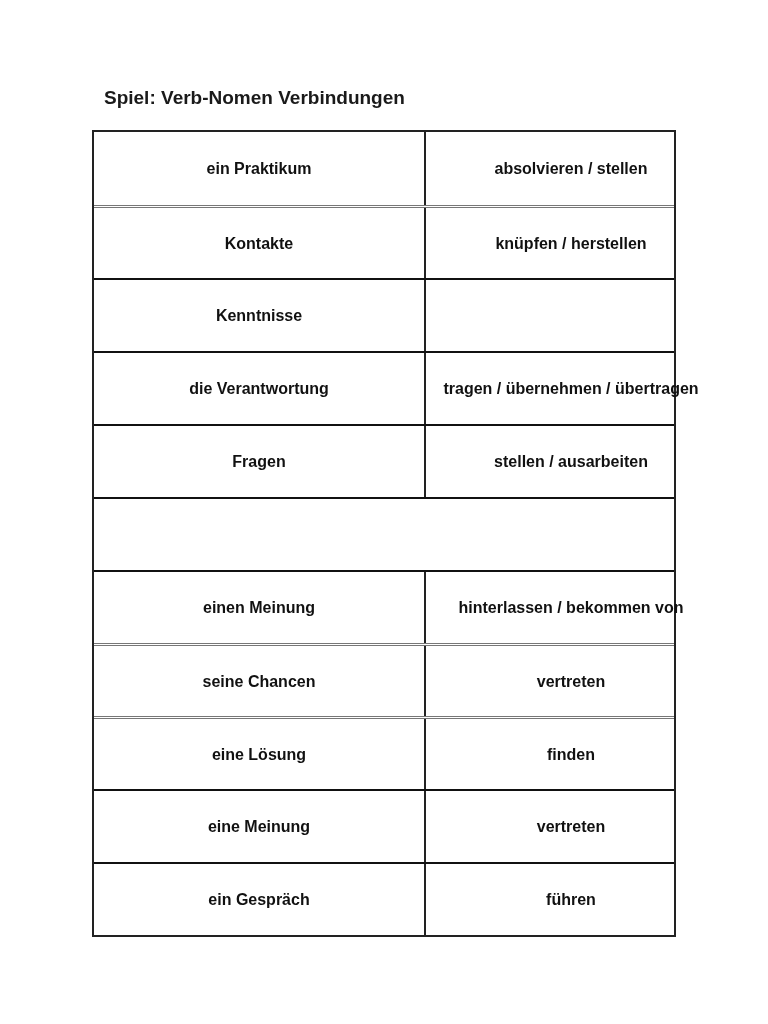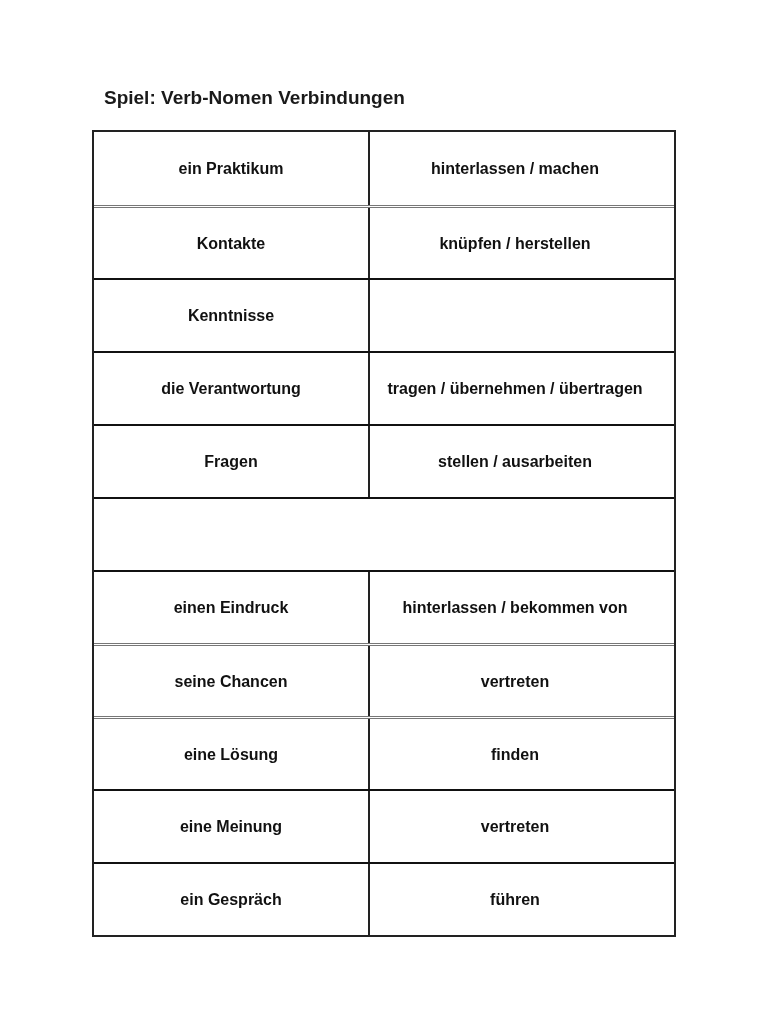--- a/index.html
+++ b/index.html
@@ -55,56 +55,56 @@
       justify-content: center;
       text-align: center;
       font-size: 16px;
       font-weight: bold;
       line-height: 23px;
       color: #111111;
       box-sizing: border-box;
       padding: 0 10px;
     }
     .cell.noun {
-      width: 276px;
+      width: 332px;
       border-right: 2px solid #222222;
     }
     .cell.verb {
       width: 290px;
     }
   </style>
 </head>
 <body>
 
 <div class="page-title">Spiel: Verb-Nomen Verbindungen</div>
 
 <div class="pair-table">
   <div class="pair-row">
     <div class="cell noun">ein Praktikum</div>
-    <div class="cell verb">hinterlassen / machen</div>
+    <div class="cell verb">absolvieren / stellen</div>
   </div>
   <div class="pair-row double-sep">
     <div class="cell noun">Kontakte</div>
     <div class="cell verb">knüpfen / herstellen</div>
   </div>
   <div class="pair-row">
     <div class="cell noun">Kenntnisse</div>
   </div>
   <div class="pair-row">
     <div class="cell noun">die Verantwortung</div>
     <div class="cell verb">tragen / übernehmen / übertragen</div>
   </div>
   <div class="pair-row">
     <div class="cell noun">Fragen</div>
     <div class="cell verb">stellen / ausarbeiten</div>
   </div>
   <div class="pair-row">
   </div>
   <div class="pair-row">
-    <div class="cell noun">einen Eindruck</div>
+    <div class="cell noun">einen Meinung</div>
     <div class="cell verb">hinterlassen / bekommen von</div>
   </div>
   <div class="pair-row double-sep">
     <div class="cell noun">seine Chancen</div>
     <div class="cell verb">vertreten</div>
   </div>
   <div class="pair-row double-sep">
     <div class="cell noun">eine Lösung</div>
     <div class="cell verb">finden</div>
   </div>

